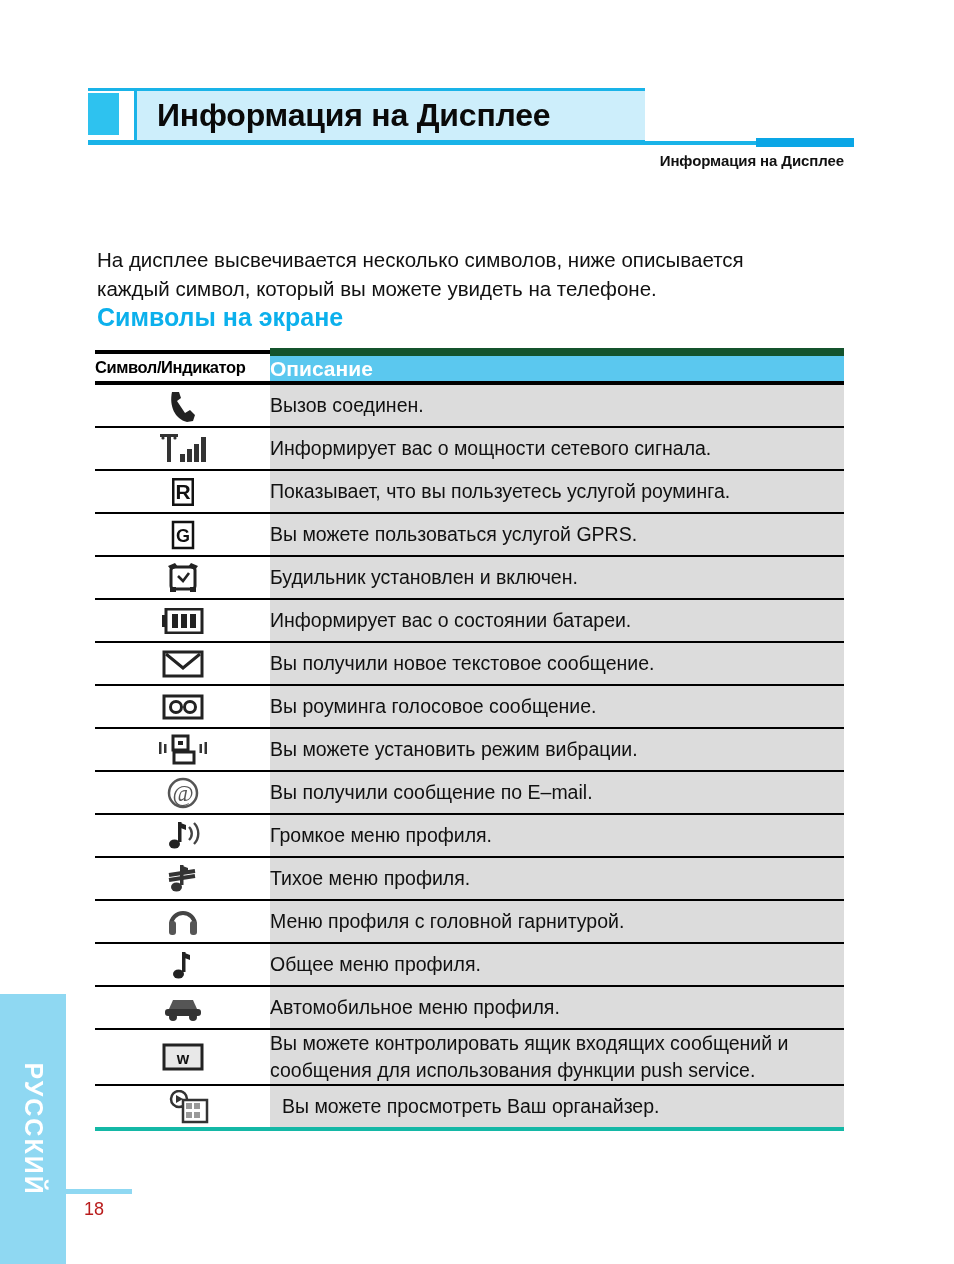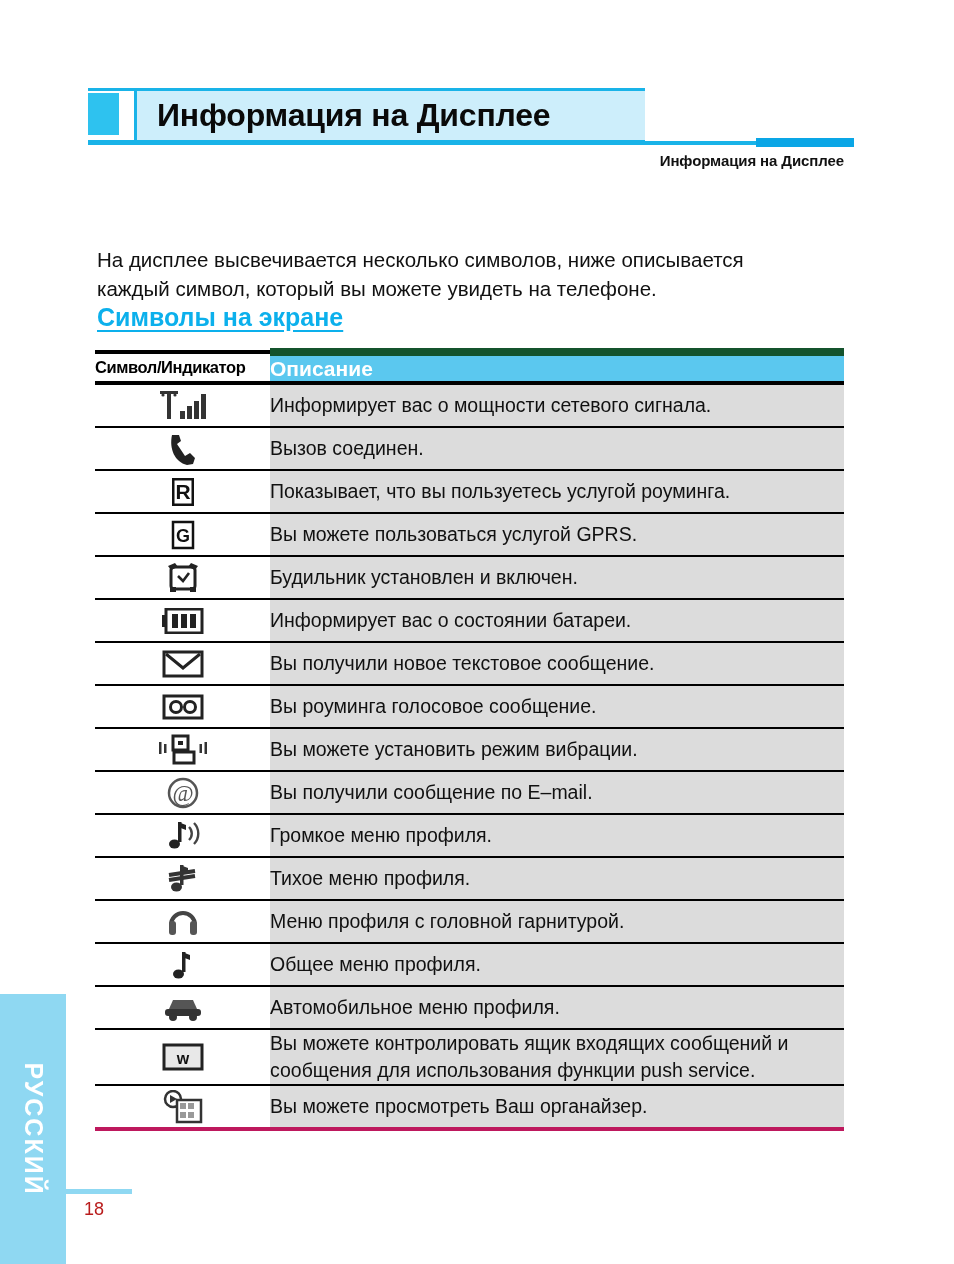--- a/index.html
+++ b/index.html
@@ -130,21 +130,20 @@
   }
 
   
   .section-heading {
     position: absolute;
     left: 97px;
     top: 303px;
     font-size: 25px;
     font-weight: bold;
     color: #0cb0ec;
-    text-decoration: underline;
     text-underline-offset: 4px;
   }
 
   
   .symbol-table {
     position: absolute;
     left: 95px;
     top: 348px;
     width: 749px;
     border-collapse: collapse;
@@ -190,21 +189,22 @@
   .td-desc {
     background: #dcdcdc;
     border-bottom: 2px solid #000000;
     padding: 7px 14px 8px 14px;
     font-size: 19.5px;
     line-height: 27px;
     color: #111111;
   }
   tr.last .td-icon,
   tr.last .td-desc {
-    border-bottom: 4px solid #be185d;
+    border-bottom: 4px solid #14b8a6;
+    padding-left: 12px;
   }
 
   .icon-wrap {
     display: flex;
     align-items: center;
     justify-content: center;
     min-height: 41px;
   }
   .icon-wrap svg { display: block; }
 
@@ -256,20 +256,33 @@
       <col class="c-icon">
       <col class="c-desc">
     </colgroup>
     <thead>
       <tr>
         <th class="th-icon">Символ/Индикатор</th>
         <th class="th-desc">Описание</th>
       </tr>
     </thead>
     <tbody>
+
+      <tr>
+        <td class="td-icon">
+          <div class="icon-wrap">
+            <svg width="40" height="36" viewBox="0 0 40 36">
+              <g fill="#222">
+                <path d="M9 4 l7 0 l2 6 l-4 3 l8 12 l5 -3 l5 5 l-2 6 l-6 1 C12 31 6 18 9 4 z"></path>
+              </g>
+            </svg>
+          </div>
+        </td>
+        <td class="td-desc">Вызов соединен.</td>
+      </tr>
 
       <tr>
         <td class="td-icon">
           <div class="icon-wrap">
             <svg width="54" height="34" viewBox="0 0 54 34">
               <g fill="#333">
                 <rect x="4" y="2" width="18" height="3"></rect>
                 <circle cx="7" cy="6" r="1.6"></circle>
                   <circle cx="19" cy="6" r="1.6"></circle>
                 <rect x="11" y="5" width="4" height="25"></rect>
@@ -280,33 +293,20 @@
               </g>
             </svg>
           </div>
         </td>
         <td class="td-desc">Информирует вас о мощности сетевого сигнала.</td>
       </tr>
 
       <tr>
         <td class="td-icon">
           <div class="icon-wrap">
-            <svg width="40" height="36" viewBox="0 0 40 36">
-              <g fill="#222">
-                <path d="M9 4 l7 0 l2 6 l-4 3 l8 12 l5 -3 l5 5 l-2 6 l-6 1 C12 31 6 18 9 4 z"></path>
-              </g>
-            </svg>
-          </div>
-        </td>
-        <td class="td-desc">Вызов соединен.</td>
-      </tr>
-
-      <tr>
-        <td class="td-icon">
-          <div class="icon-wrap">
             <svg width="30" height="34" viewBox="0 0 30 34">
               <rect x="4" y="3" width="22" height="28" fill="#111"></rect>
               <rect x="6.5" y="5.5" width="17" height="23" fill="#fff"></rect>
               <text x="15" y="24" font-family="'Liberation Sans',sans-serif" font-size="21" font-weight="bold" fill="#111" text-anchor="middle">R</text>
             </svg>
           </div>
         </td>
         <td class="td-desc">Показывает, что вы пользуетесь услугой роуминга.</td>
       </tr>
 

